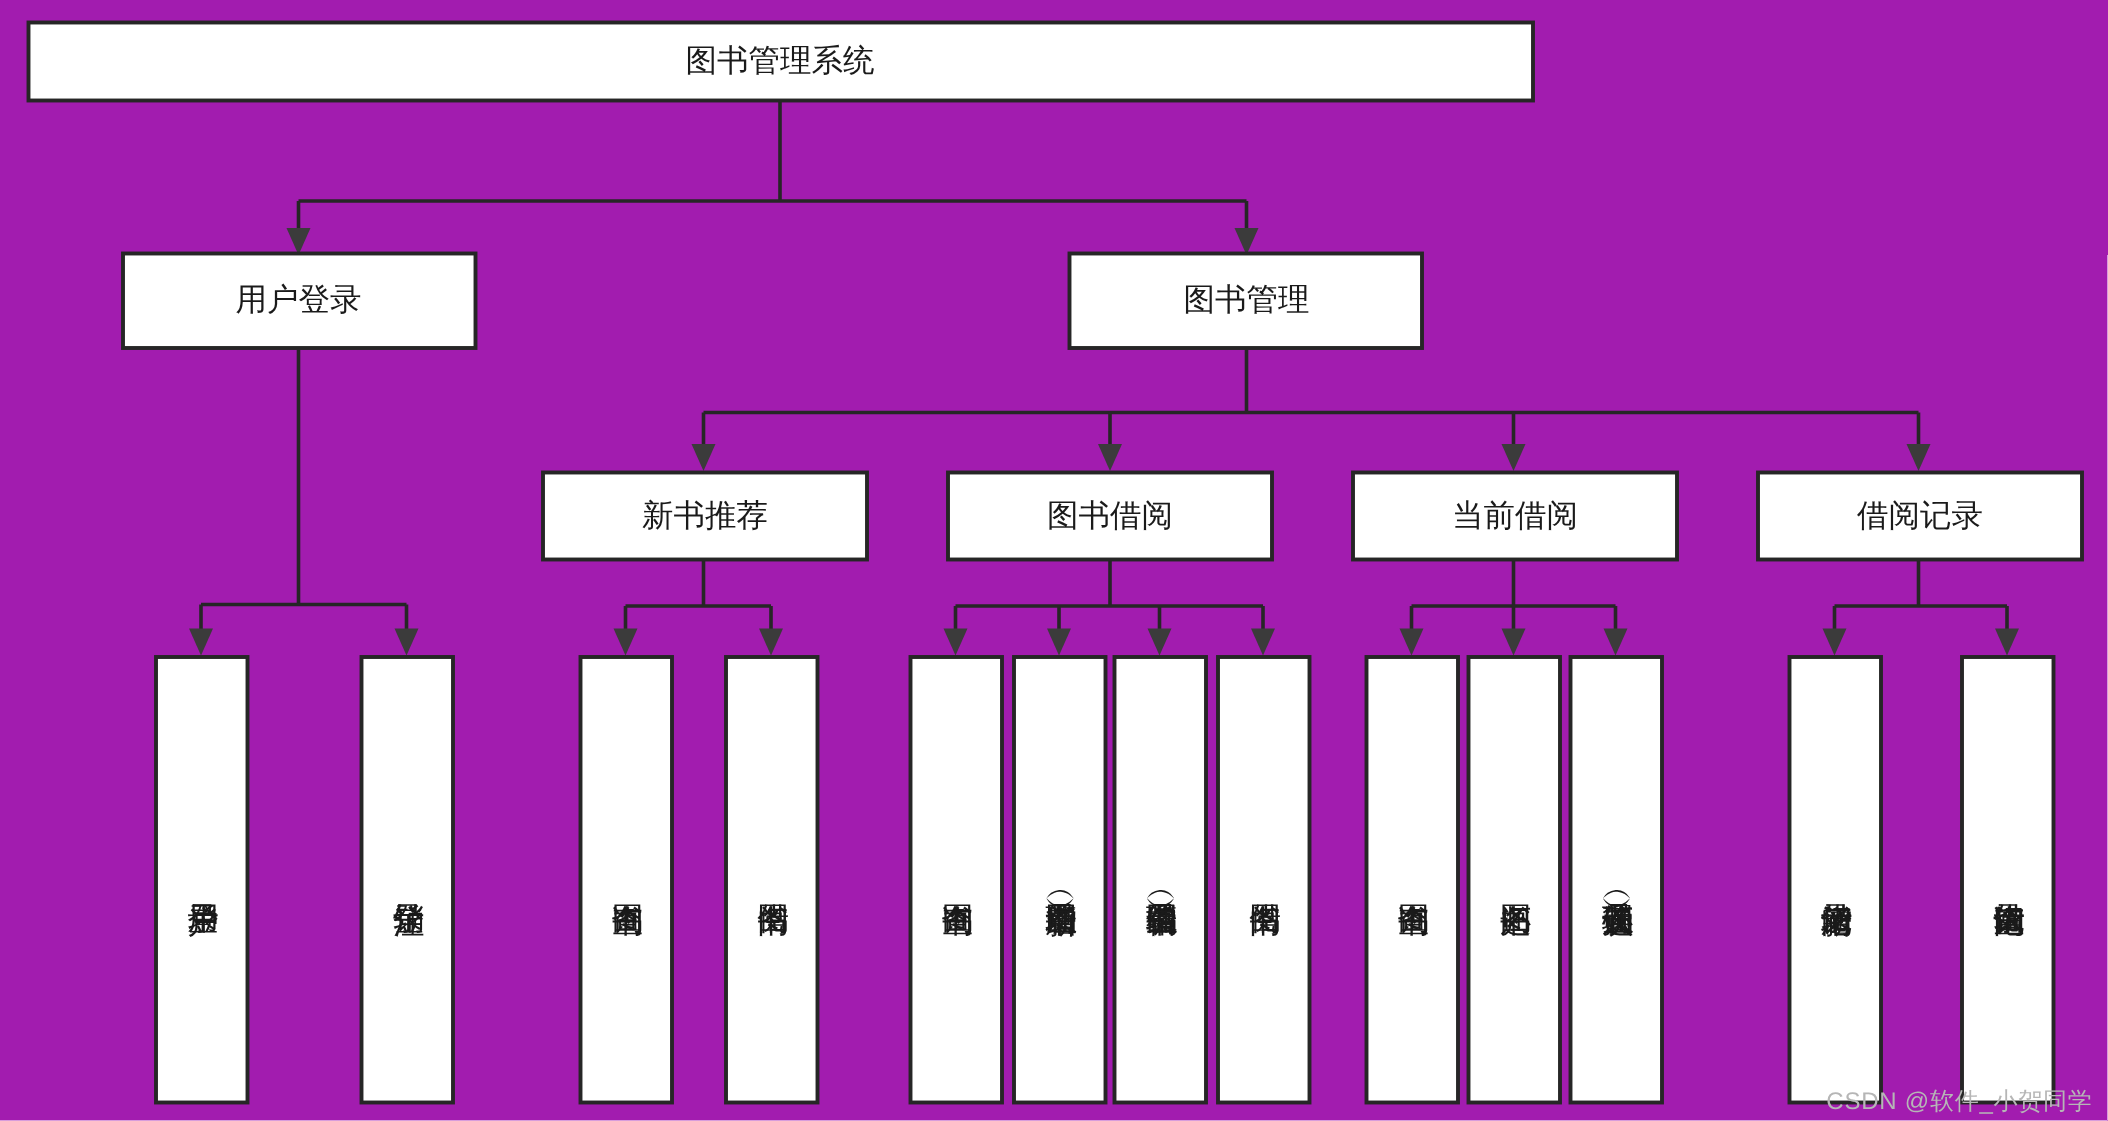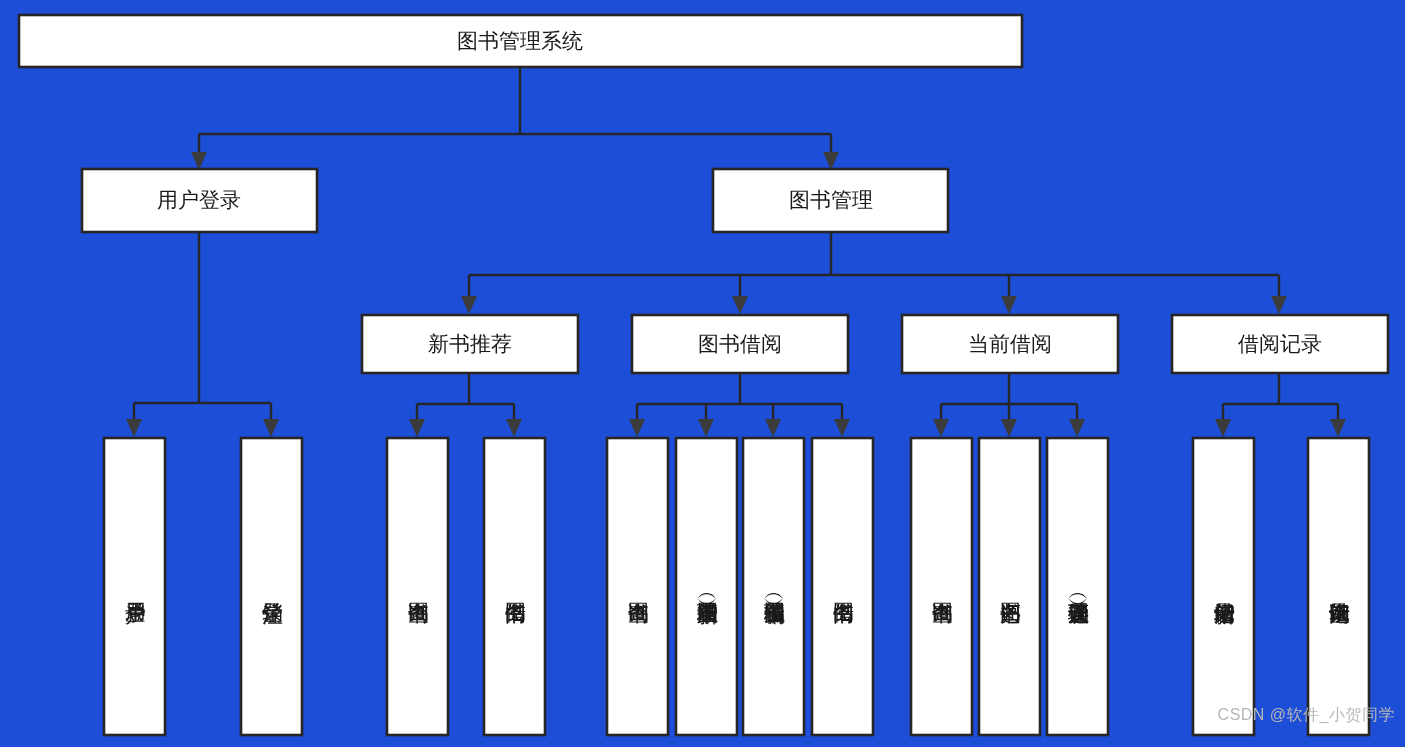--- a/index.html
+++ b/index.html
@@ -7,21 +7,21 @@
     padding: 0;
     background: #ffffff;
   }
   body {
     font-family: "Liberation Sans", "DejaVu Sans", sans-serif;
   }
   #diagram-root {
     position: relative;
     width: 1405px;
     height: 747px;
-    background: #1d4ed8;
+    background: #a21caf;
     overflow: hidden;
   }
   svg.diagram-canvas {
     position: absolute;
     left: 0;
     top: 0;
     width: 1405px;
     height: 747px;
     display: block;
   }
@@ -52,21 +52,21 @@
     font-family: "Liberation Sans", "DejaVu Sans", sans-serif;
     font-size: 21px;
     text-anchor: middle;
     dominant-baseline: middle;
     writing-mode: vertical-rl;
     glyph-orientation-vertical: 0;
   }
   .watermark-text {
     position: absolute;
     right: 10px;
-    bottom: 21px;
+    bottom: 2px;
     font-family: "Liberation Sans", "DejaVu Sans", sans-serif;
     font-size: 16px;
     color: #b6b6b6;
     letter-spacing: 0.5px;
     white-space: nowrap;
     pointer-events: none;
   }
 </style>
 </head>
 <body>

